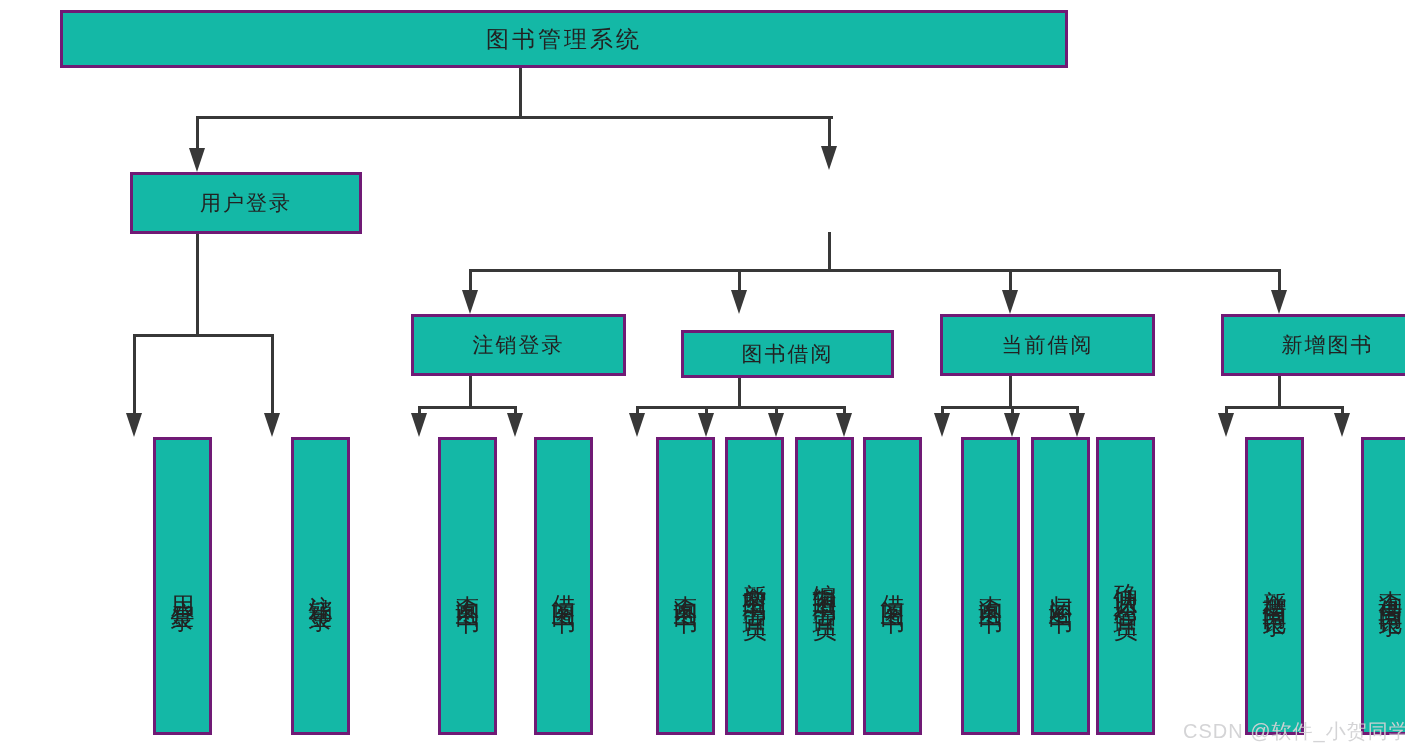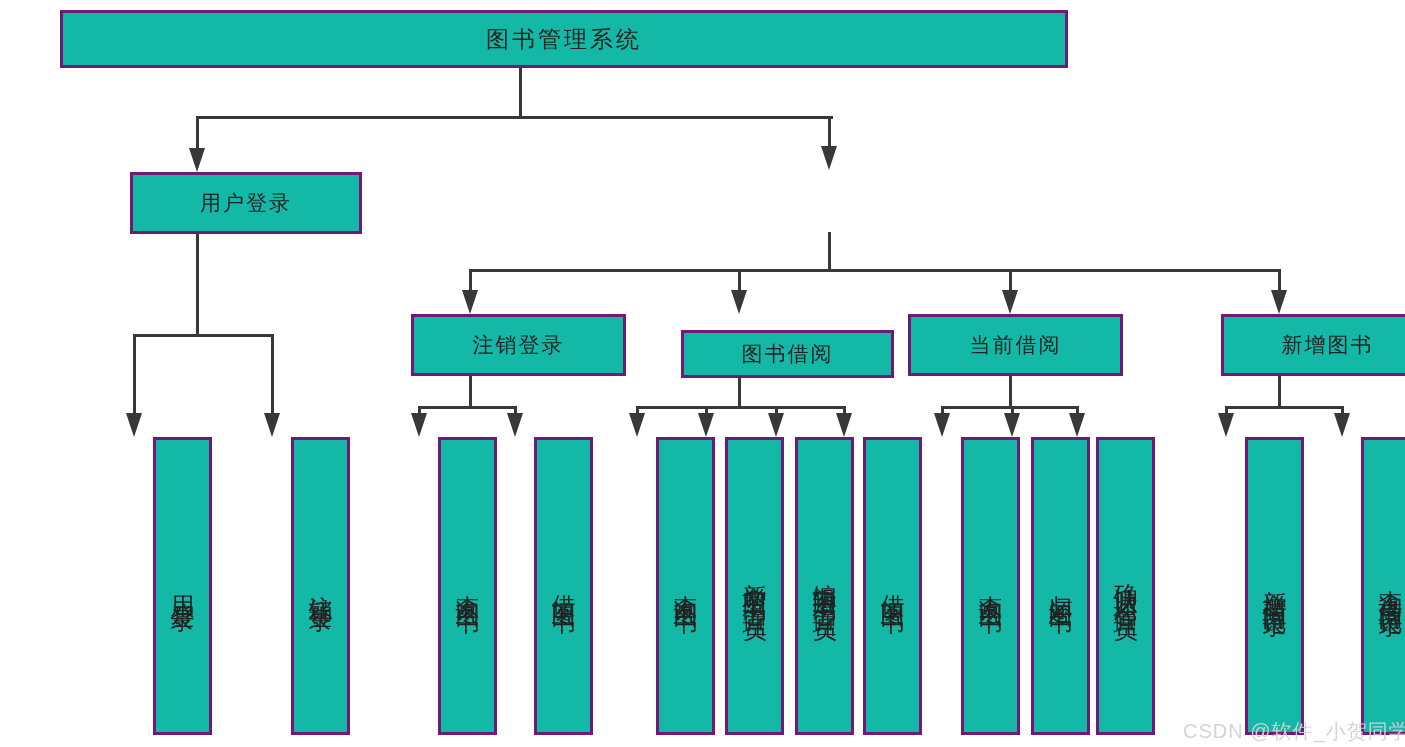--- a/index.html
+++ b/index.html
@@ -106,21 +106,21 @@
   <div class="arrowhead" style="left:462px; top:290px;"></div>
   <div class="vline" style="left:738px; top:269px; height:24px;"></div>
   <div class="arrowhead" style="left:731px; top:290px;"></div>
   <div class="vline" style="left:1009px; top:269px; height:24px;"></div>
   <div class="arrowhead" style="left:1002px; top:290px;"></div>
   <div class="vline" style="left:1278px; top:269px; height:24px;"></div>
   <div class="arrowhead" style="left:1271px; top:290px;"></div>
 
   <div class="box h" style="left:363px; top:314px; width:215px; height:62px;">注销登录</div>
   <div class="box h" style="left:633px; top:330px; width:213px; height:48px;">图书借阅</div>
-  <div class="box h" style="left:860px; top:314px; width:215px; height:62px;">当前借阅</div>
+  <div class="box h" style="left:892px; top:314px; width:215px; height:62px;">当前借阅</div>
   <div class="box h" style="left:1173px; top:314px; width:213px; height:62px;">新增图书</div>
 
   <div class="vline" style="left:469px; top:375px; height:33px;"></div>
   <div class="hline" style="left:418px; top:406px; width:99px;"></div>
   <div class="vline" style="left:418px; top:406px; height:10px;"></div>
   <div class="arrowhead" style="left:411px; top:413px;"></div>
   <div class="vline" style="left:514px; top:406px; height:10px;"></div>
   <div class="arrowhead" style="left:507px; top:413px;"></div>
 
   <div class="vline" style="left:738px; top:375px; height:33px;"></div>

